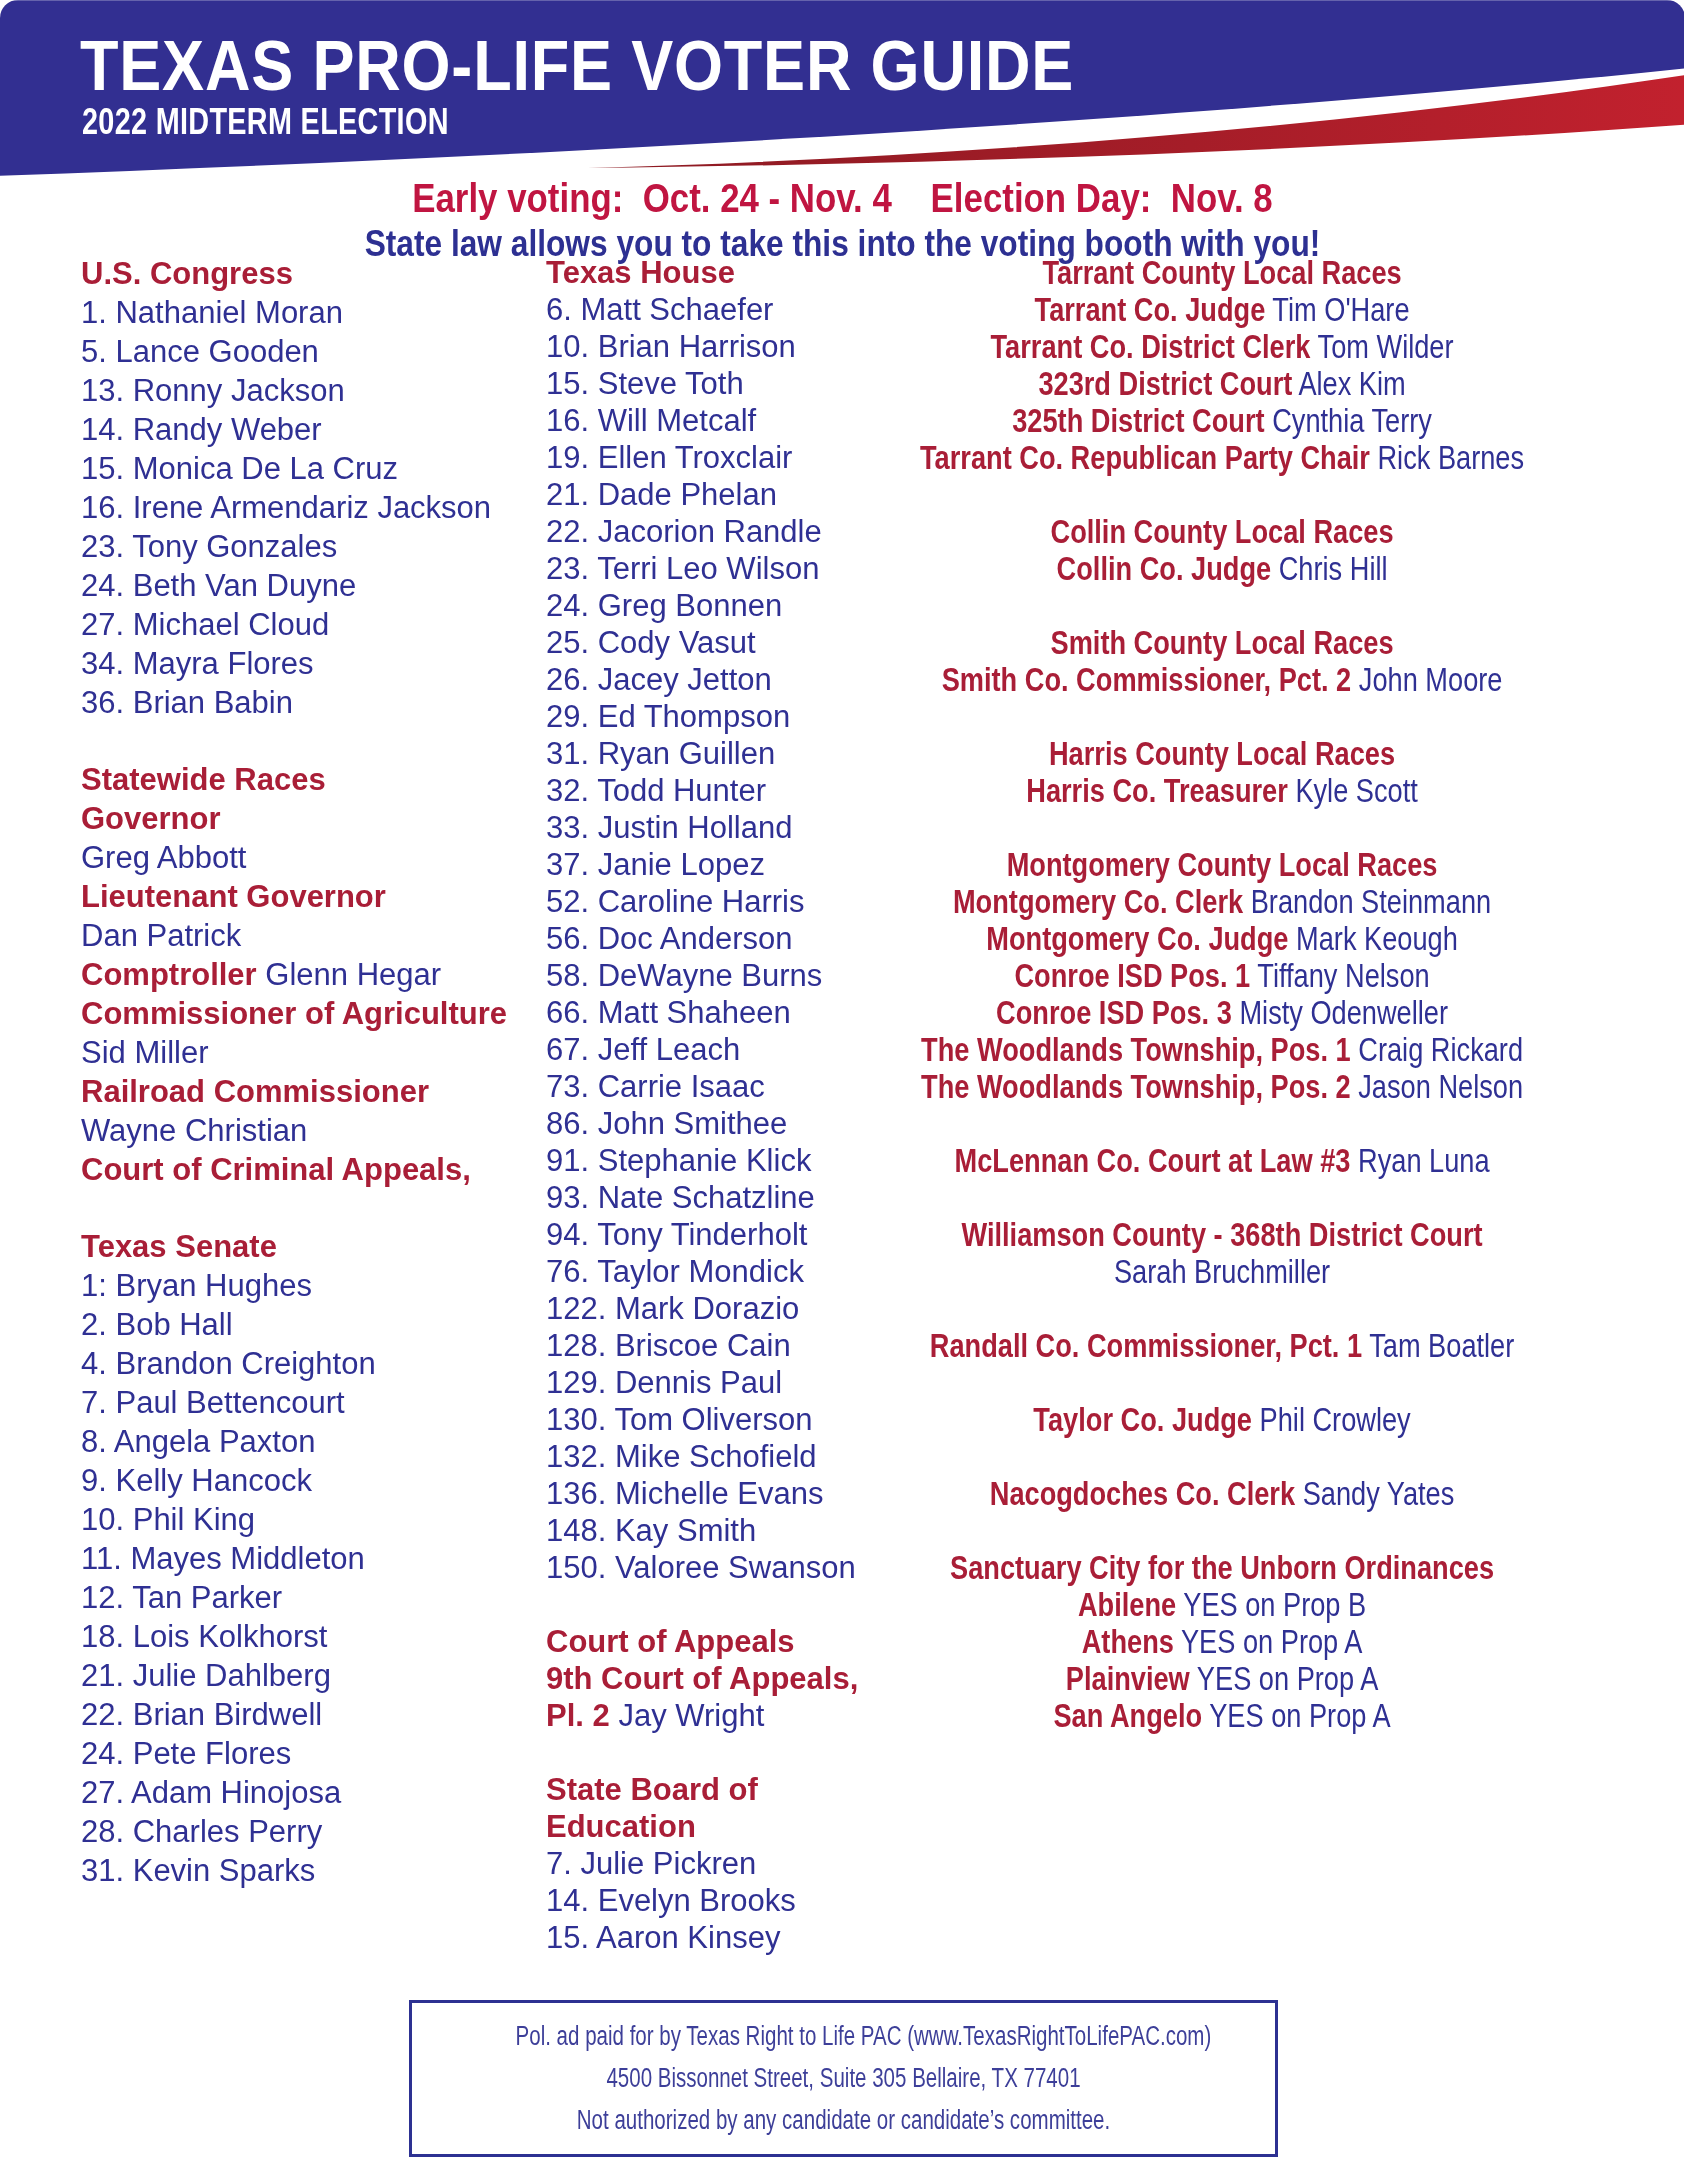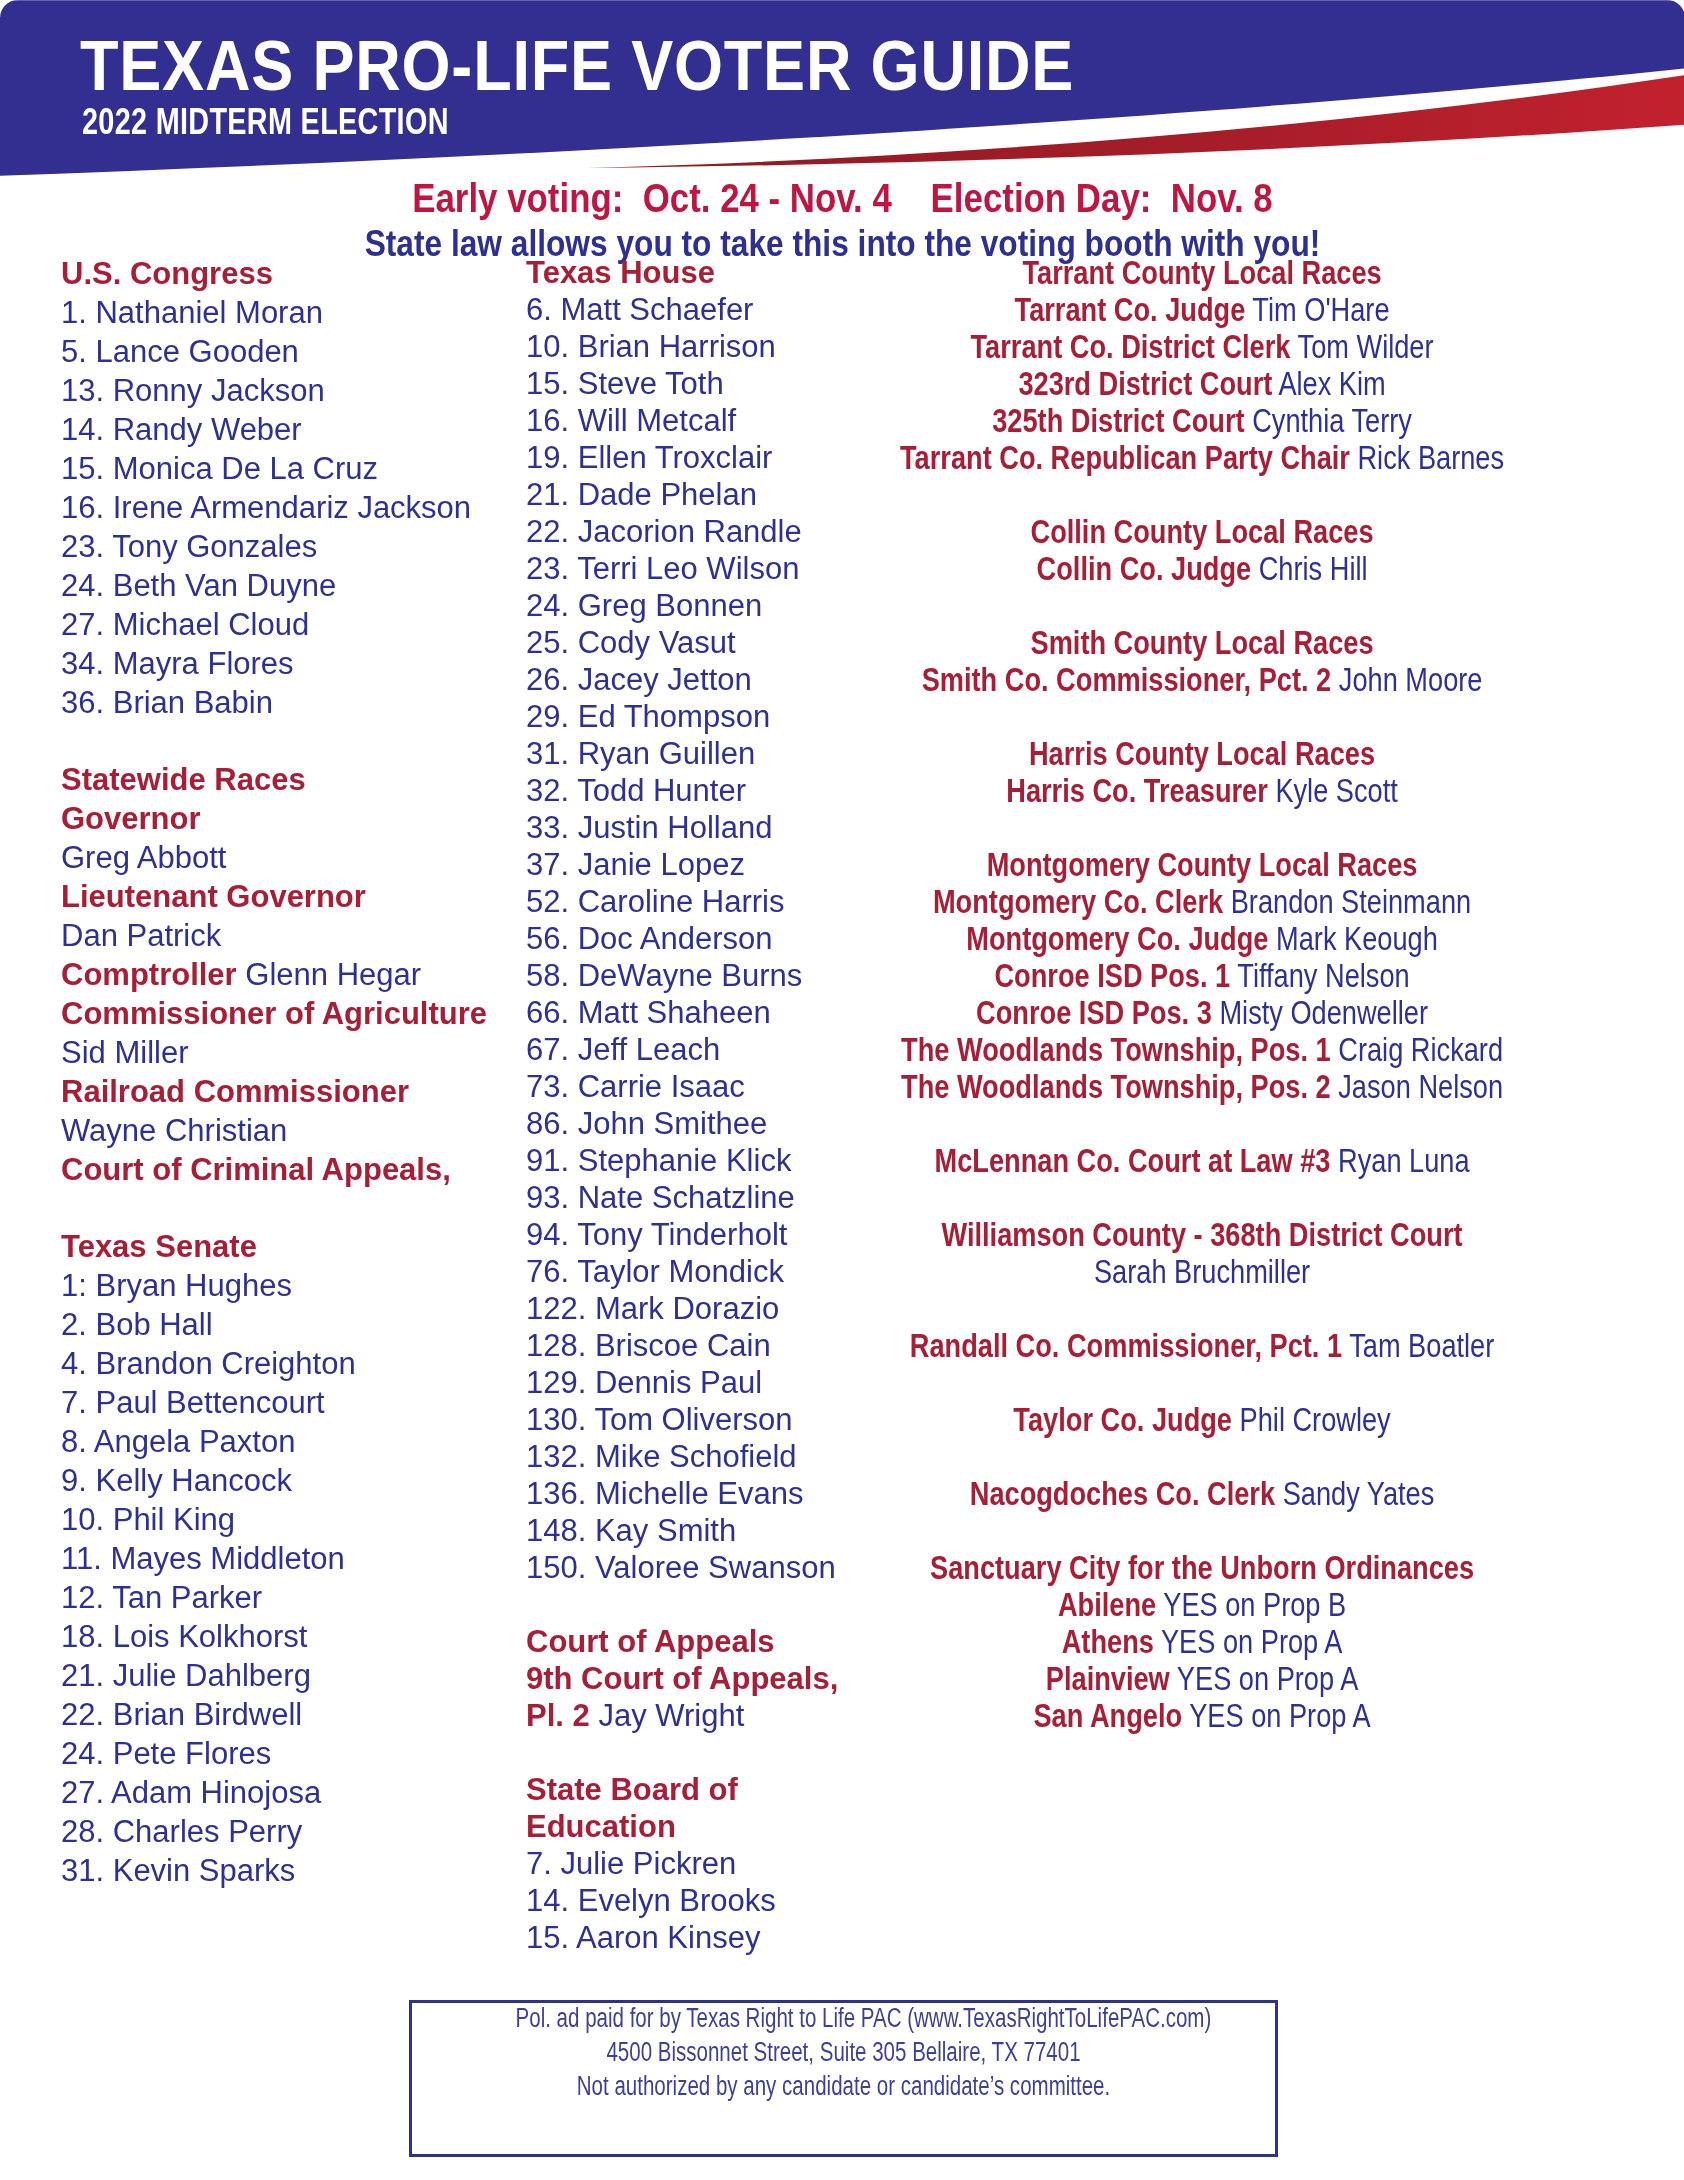--- a/index.html
+++ b/index.html
@@ -37,37 +37,37 @@
     transform:scaleX(.85);transform-origin:50% 0;
   }
   .booth{
     position:absolute;top:223px;left:0;width:100%;
     text-align:center;font-size:36px;font-weight:bold;
     color:#2d3092;white-space:pre;
     transform:scaleX(.88);transform-origin:50% 0;
   }
 
   
-  .col{position:absolute;top:254px;}
+  .col{position:absolute;top:254px;margin-left:20px;}
   .col .line{white-space:nowrap;}
   .col1{left:61px;font-size:31px;line-height:39px;}
   .col2{left:526px;font-size:31px;line-height:37px;}
   .col3{left:900px;font-size:34px;line-height:37px;text-align:center;}
   .col3 .line{transform:scaleX(.8);transform-origin:0 50%;}
   .col1 .gap{height:38px;}
   .col2 .gap{height:37px;}
   .col3 .gap{height:37px;}
   .race{color:#a91e37;font-weight:bold;}
   .cand{color:#2f3093;}
 
   
   .disclaimer{
     position:absolute;left:409px;top:2000px;width:869px;height:157px;
     border:3.4px solid #2d3192;box-sizing:border-box;
-    display:flex;flex-direction:column;justify-content:flex-start;gap:3px;
+    display:flex;flex-direction:column;justify-content:center;gap:11px;
     background:#ffffff;
   }
   .fline{
     text-align:center;font-size:27px;color:#3d3f99;
     white-space:nowrap;
     transform:scaleX(.76);transform-origin:50% 50%;
   }
 </style>
 </head>
 <body>

